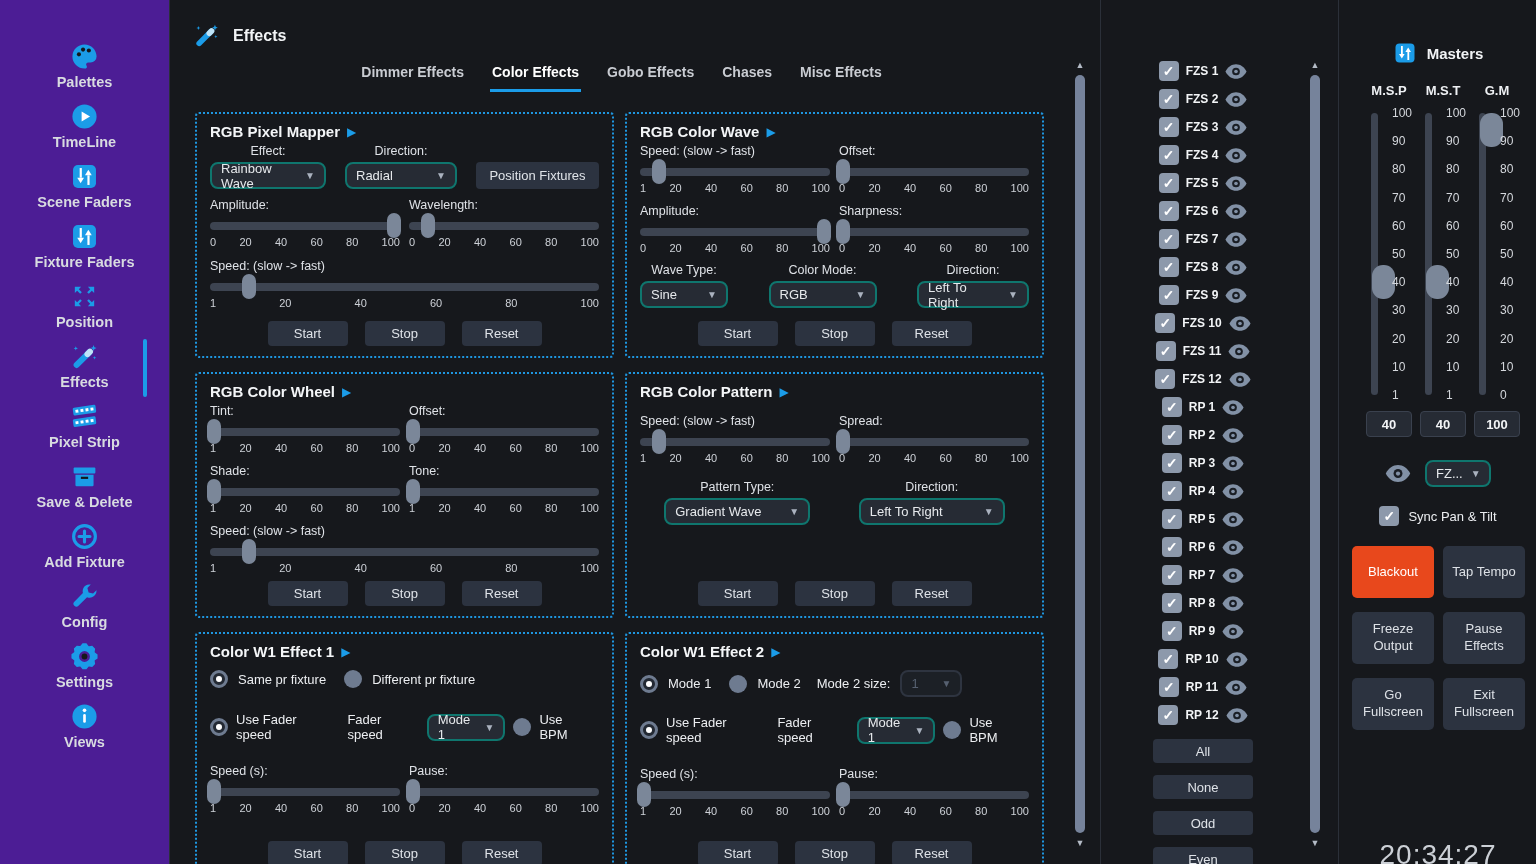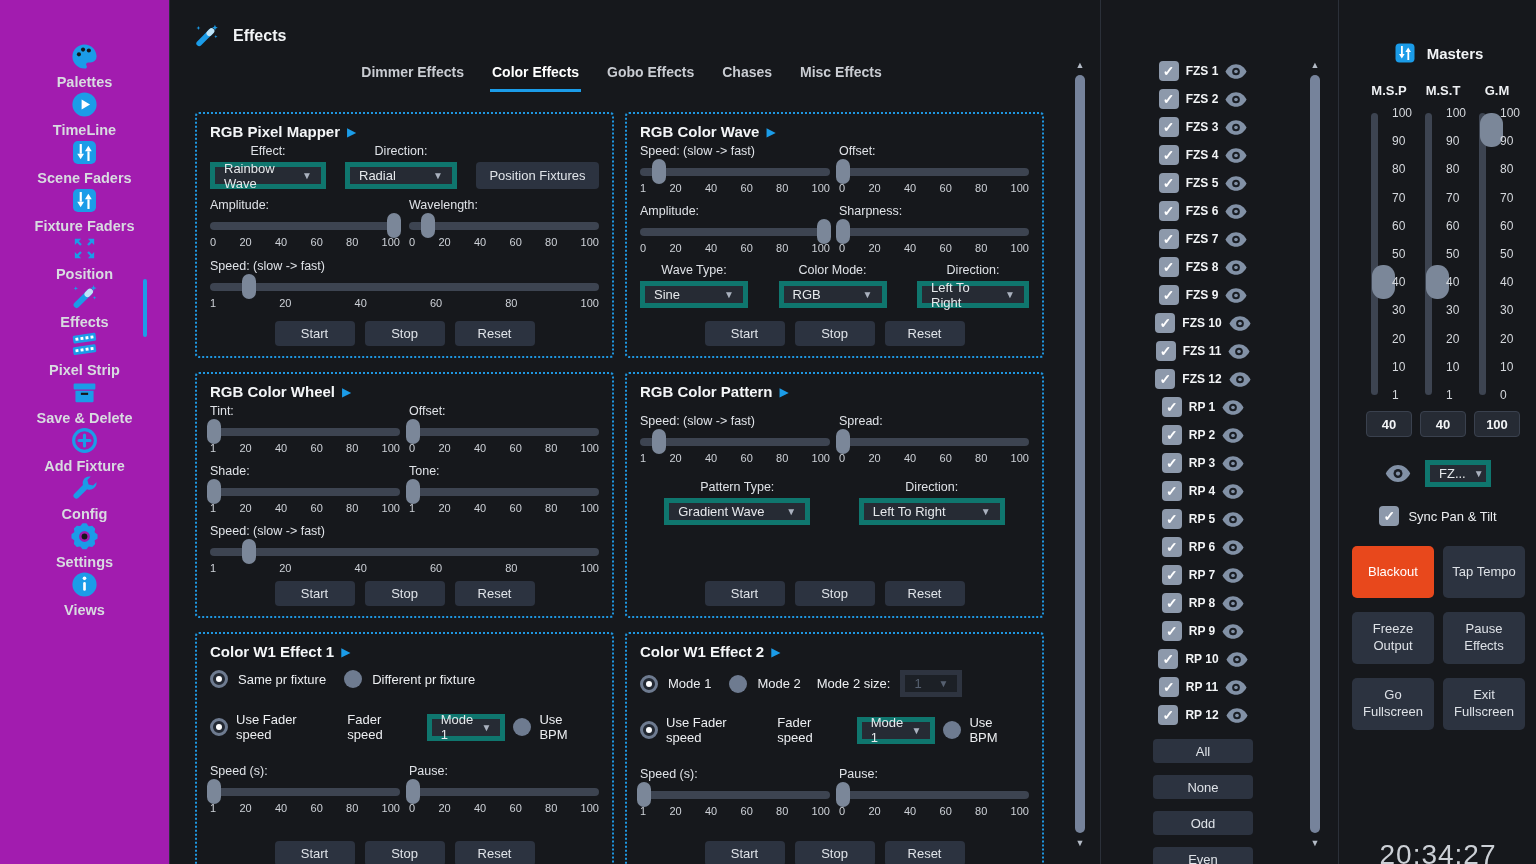--- a/index.html
+++ b/index.html
@@ -2,22 +2,22 @@
 <html><head>
 <meta charset="utf-8">
 <style>
   * { margin:0; padding:0; box-sizing:border-box; }
   html,body { width:1536px; height:864px; background:#16181c; overflow:hidden;
     font-family:"Liberation Sans", sans-serif; color:#e8eaed; }
   .abs { position:absolute; }
 
   
   #sidebar { position:absolute; left:0; top:0; width:170px; height:864px;
-    background:#a21caf; border-right:1px solid #2b3039;
-    display:flex; flex-direction:column; align-items:center; padding-top:42px; gap:0; }
+    background:#4c1d95; border-right:1px solid #2b3039;
+    display:flex; flex-direction:column; align-items:center; padding-top:42px; gap:12px; }
   .side-item { position:relative; width:150px; display:flex; flex-direction:column;
     align-items:center; gap:3px; cursor:pointer; }
   .side-item svg { width:29px; height:29px; }
   .side-label { font-size:14.5px; font-weight:bold; color:#d8dbe0; white-space:nowrap; }
   .side-item.active::after { content:""; position:absolute; right:13px; top:-3px;
     width:4px; height:58px; background:#1b9ce8; border-radius:2px; }
 
   
   #main { position:absolute; left:171px; top:0; width:901px; height:864px; }
   #main-header { position:absolute; left:22px; top:22px; display:flex; align-items:center; gap:13px; }
@@ -30,21 +30,21 @@
   .tab.active { color:#ffffff; border-bottom-color:#1b9ce8; }
 
   #panel-grid { position:absolute; left:24px; top:112px; display:grid;
     grid-template-columns:419px 419px; grid-auto-rows:246px; gap:14px 11px; }
   .panel { border:2px dotted #1e96e0; border-radius:4px; padding:9px 13px 10px 13px;
     display:flex; flex-direction:column; }
   .ptitle-row { display:flex; align-items:center; gap:7px; margin-bottom:4px; }
   .ptitle { font-size:15px; font-weight:bold; color:#f4f6f8; }
   .ptri { color:#1b9ce8; font-size:12px; line-height:1; }
 
-  .dd { background:#262b34; border:5px solid #0f766e; border-radius:0; height:27px;
+  .dd { background:#262b34; border:2px solid #0f766e; border-radius:8px; height:27px;
     display:flex; align-items:center; justify-content:space-between; padding:0 9px;
     font-size:13px; color:#e6e9ec; cursor:pointer; }
   .dd .caret { color:#aab2bf; font-size:10px; margin-left:8px; }
   .dd.disabled { background:#1c2026; border-color:#2e3440; color:#566070; }
   .dd.disabled .caret { color:#566070; }
   .dd-group { display:flex; flex-direction:column; align-items:center; gap:4px; }
   .dd-label { font-size:12.5px; color:#dfe2e7; }
 
   .btn { background:#2c3340; border-radius:4px; height:25px; display:flex;
     align-items:center; justify-content:center; font-size:13px; color:#dfe3e8;
@@ -55,21 +55,21 @@
   .track-wrap { position:relative; height:14px; }
   .track { position:absolute; left:0; right:0; top:3px; height:8px; background:#3d4451;
     border-radius:4px; cursor:pointer; }
   .thumb { position:absolute; top:-9px; width:14px; height:25px; background:#7b8799;
     border-radius:7px; transform:translateX(-50%); cursor:grab; }
   .ticks { display:flex; justify-content:space-between; font-size:11px;
     color:#ced2d8; margin-top:3px; }
   .srow { display:flex; justify-content:space-between; }
   .srow .sgroup { width:190px; }
 
-  .actions { display:flex; justify-content:center; gap:10px; margin-top:auto; }
+  .actions { display:flex; justify-content:center; gap:17px; margin-top:auto; }
   .actions .btn { width:80px; }
 
   .radio { width:18px; height:18px; border-radius:50%; background:#6e7b90;
     flex:0 0 18px; cursor:pointer; position:relative; }
   .radio.selected { background:#232933; border:3px solid #6e7b90; }
   .radio.selected::after { content:""; position:absolute; left:50%; top:50%;
     width:6px; height:6px; border-radius:50%; background:#ffffff; transform:translate(-50%,-50%); }
   .rlabel { font-size:13px; color:#eceef1; }
 
   .cbx { width:20px; height:20px; background:#8d99ab; border-radius:4px;
@@ -436,21 +436,21 @@
               <span>40</span>
               <span>60</span>
               <span>80</span>
               <span>100</span>
             </div>
         </div>
       </div>
       <div style="display:flex; justify-content:space-between; margin-top:9px;">
         <div class="dd-group">
           <span class="dd-label">Wave Type:</span>
-          <div class="dd" style="width:108px;">
+          <div class="dd" style="width:88px;">
               <span>Sine</span>
               <span class="caret">▼</span>
             </div>
         </div>
         <div class="dd-group">
           <span class="dd-label">Color Mode:</span>
           <div class="dd" style="width:108px;">
               <span>RGB</span>
               <span class="caret">▼</span>
             </div>

